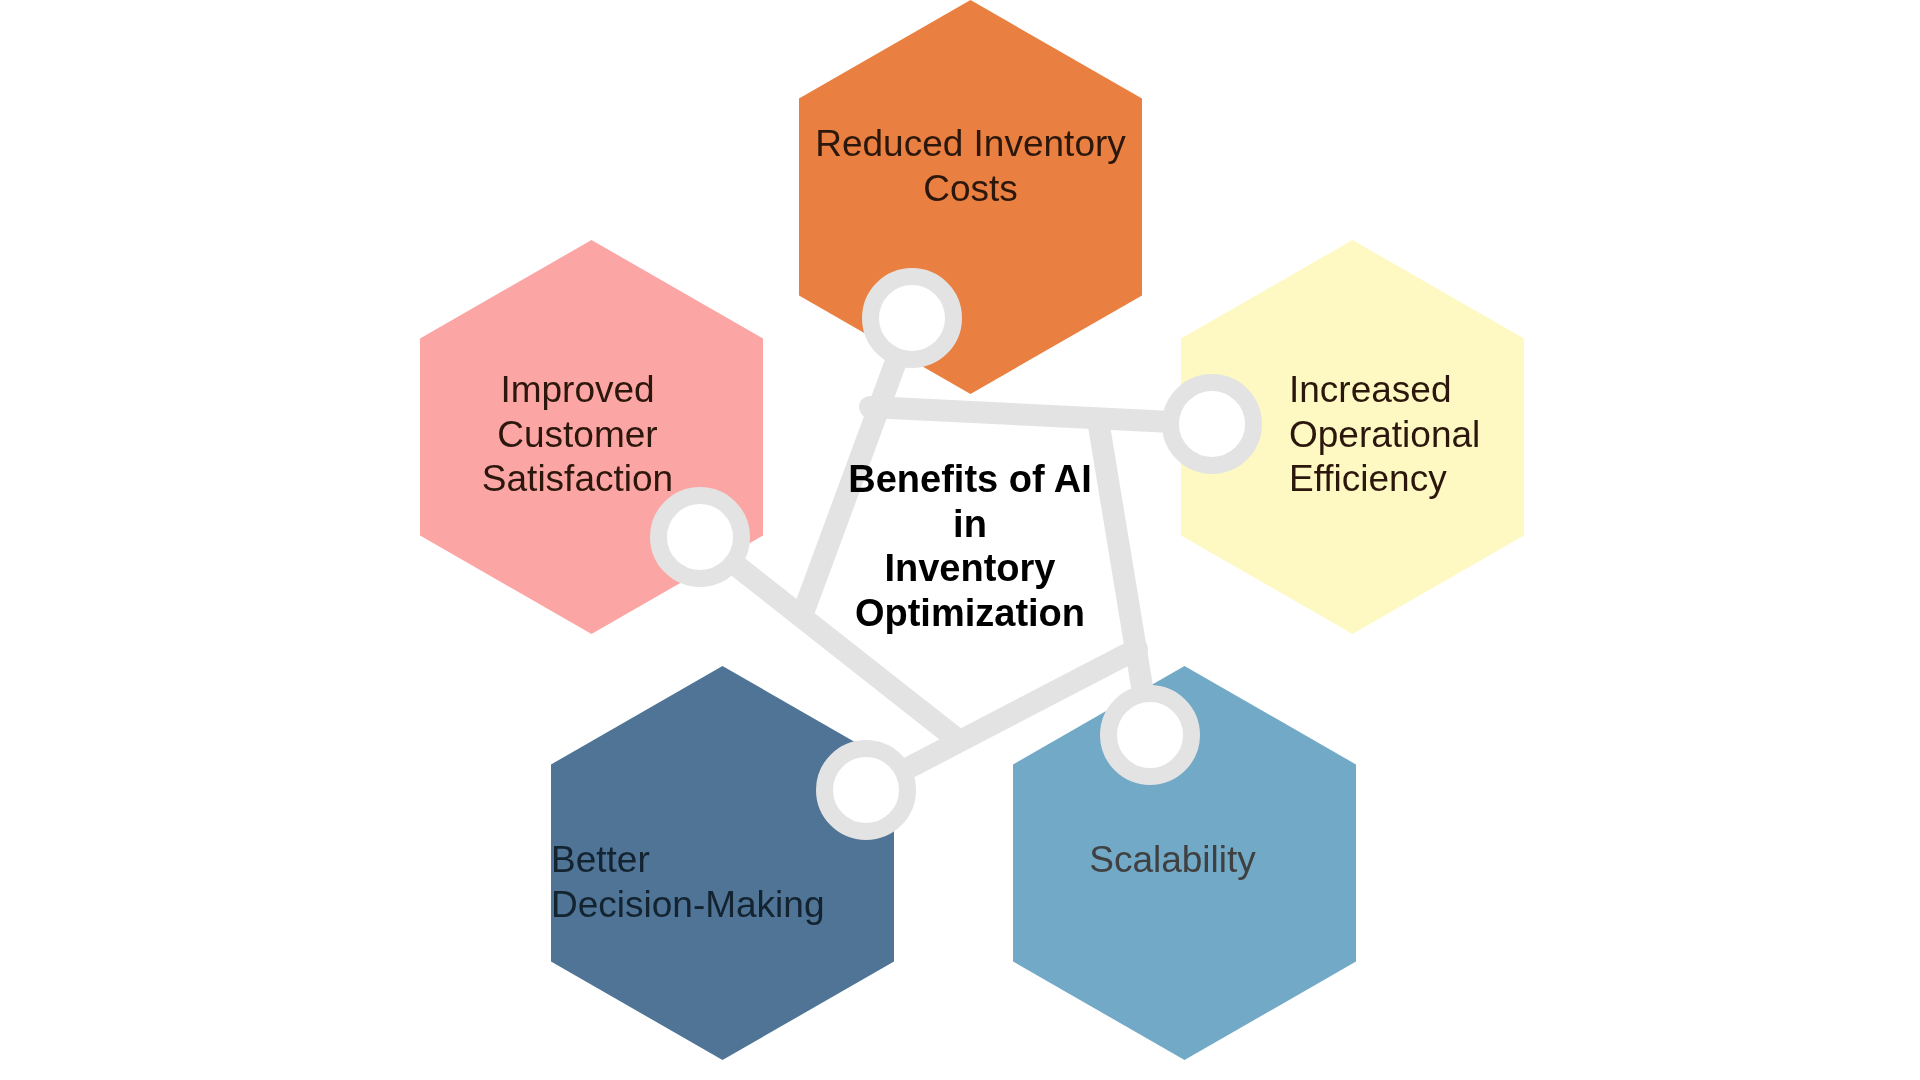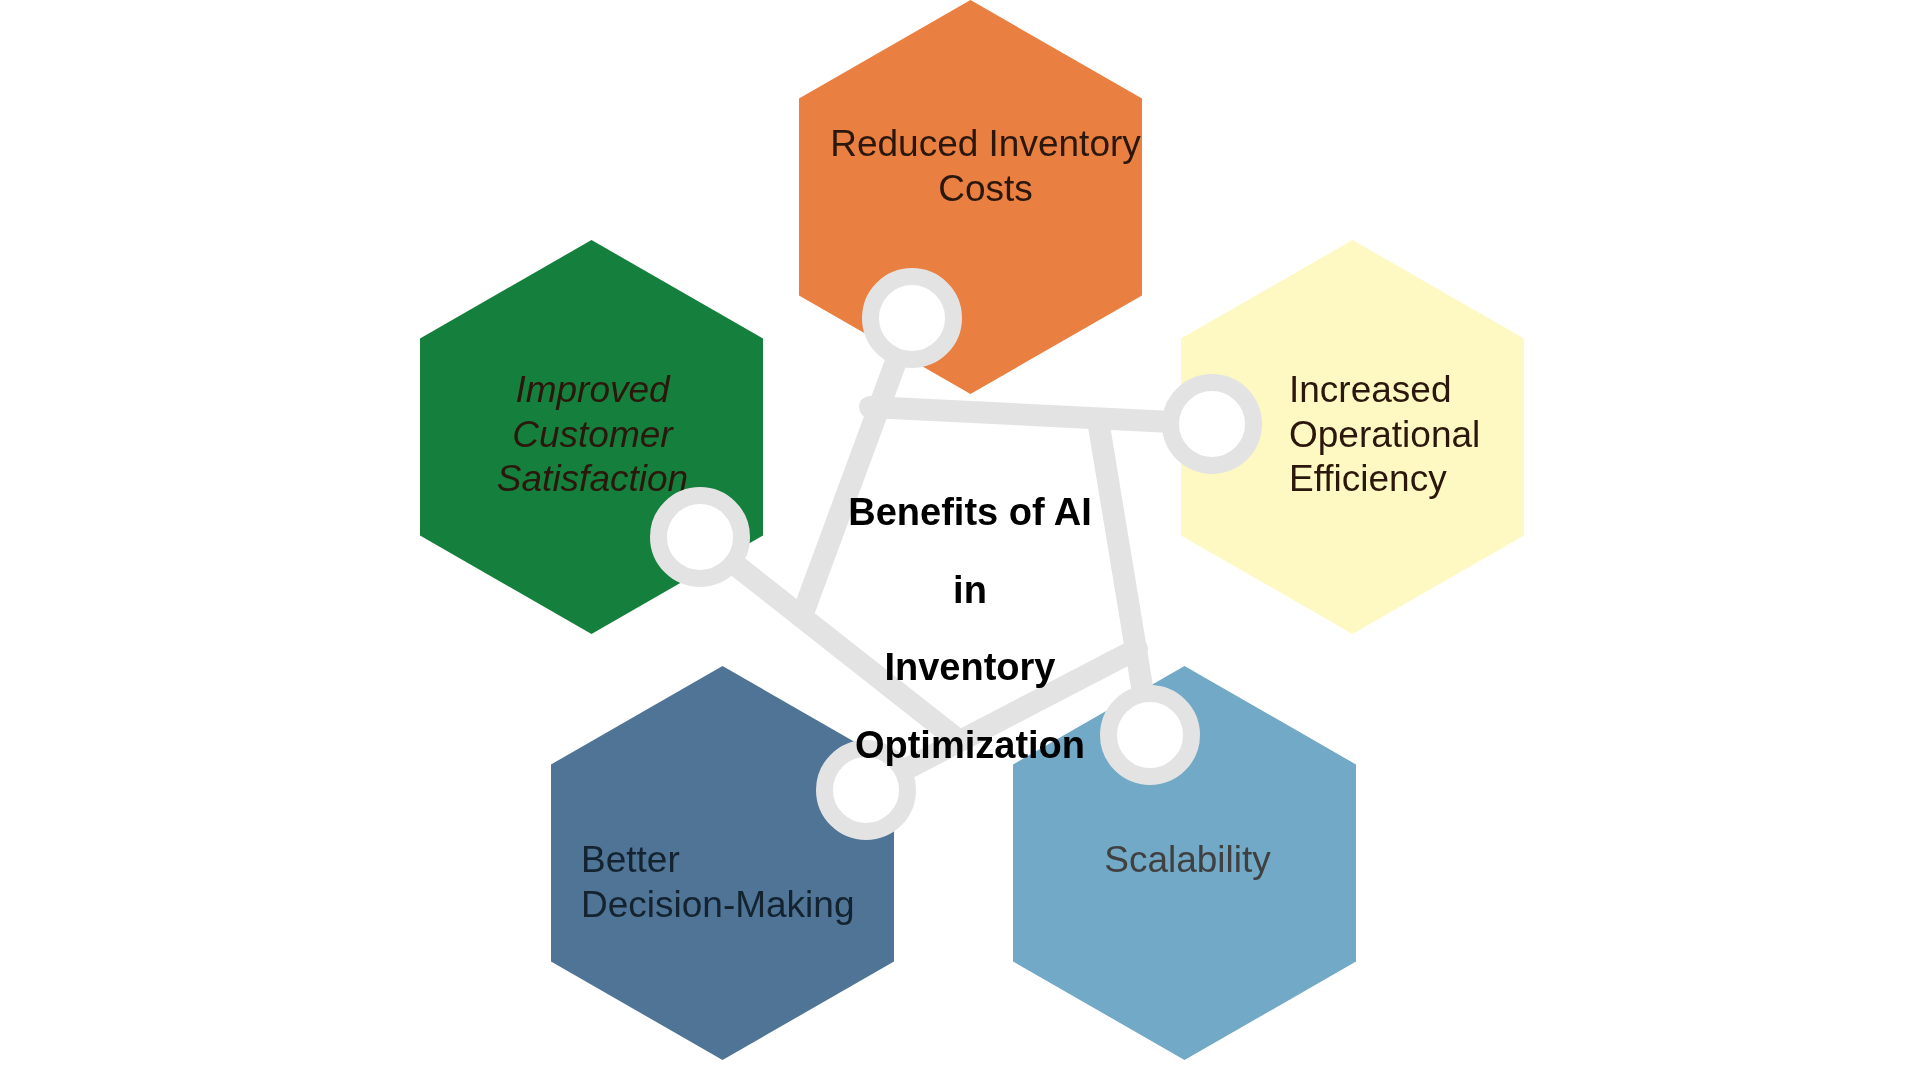--- a/index.html
+++ b/index.html
@@ -7,43 +7,43 @@
     position:relative;width:1920px;height:1080px;background:#ffffff;
     overflow:hidden;font-family:"Liberation Sans",sans-serif;
   }
   .hex{
     position:absolute;width:343px;height:394px;
     clip-path:polygon(50% 0%,100% 25%,100% 75%,50% 100%,0% 75%,0% 25%);
   }
   .hex-label{
     position:absolute;left:0;right:0;
     font-size:37px;line-height:44.5px;font-weight:400;
-    text-align:center;white-space:nowrap;padding-left:30px;
+    text-align:center;white-space:nowrap;
   }
   .hex-label .ln{display:block;}
   #connector-svg{position:absolute;left:0;top:0;pointer-events:none;}
   #center-title{
     position:absolute;left:770px;top:457px;width:400px;
     text-align:center;font-weight:bold;font-size:38px;line-height:44.5px;
   }
-  #center-title .ln{display:block;margin-top:33px;}
+  #center-title .ln{display:block;}
 </style>
 </head>
 <body>
 
 <div id="canvas">
 
   <div class="hex" style="left: 799px; top: 0px; background: rgb(233, 127, 64);">
     <div class="hex-label" style="color: rgb(43, 23, 11); top: 122px; text-align: center;">
       <span class="ln">Reduced Inventory</span>
       <span class="ln">Costs</span>
     </div>
   </div>
 
-  <div class="hex" style="left: 420px; top: 240px; background: #15803d; font-style: italic;">
+  <div class="hex" style="left: 420px; top: 240px; background: #fca5a5;">
     <div class="hex-label" style="color: rgb(43, 23, 11); top: 128px; text-align: center; transform: translateX(-14px);">
       <span class="ln">Improved</span>
       <span class="ln">Customer</span>
       <span class="ln">Satisfaction</span>
     </div>
   </div>
 
   <div class="hex" style="left: 1181px; top: 240px; background: #fef9c3;">
     <div class="hex-label" style="color: rgb(43, 23, 11); top: 128px; text-align: left; padding-left: 108px;">
       <span class="ln">Increased</span>

